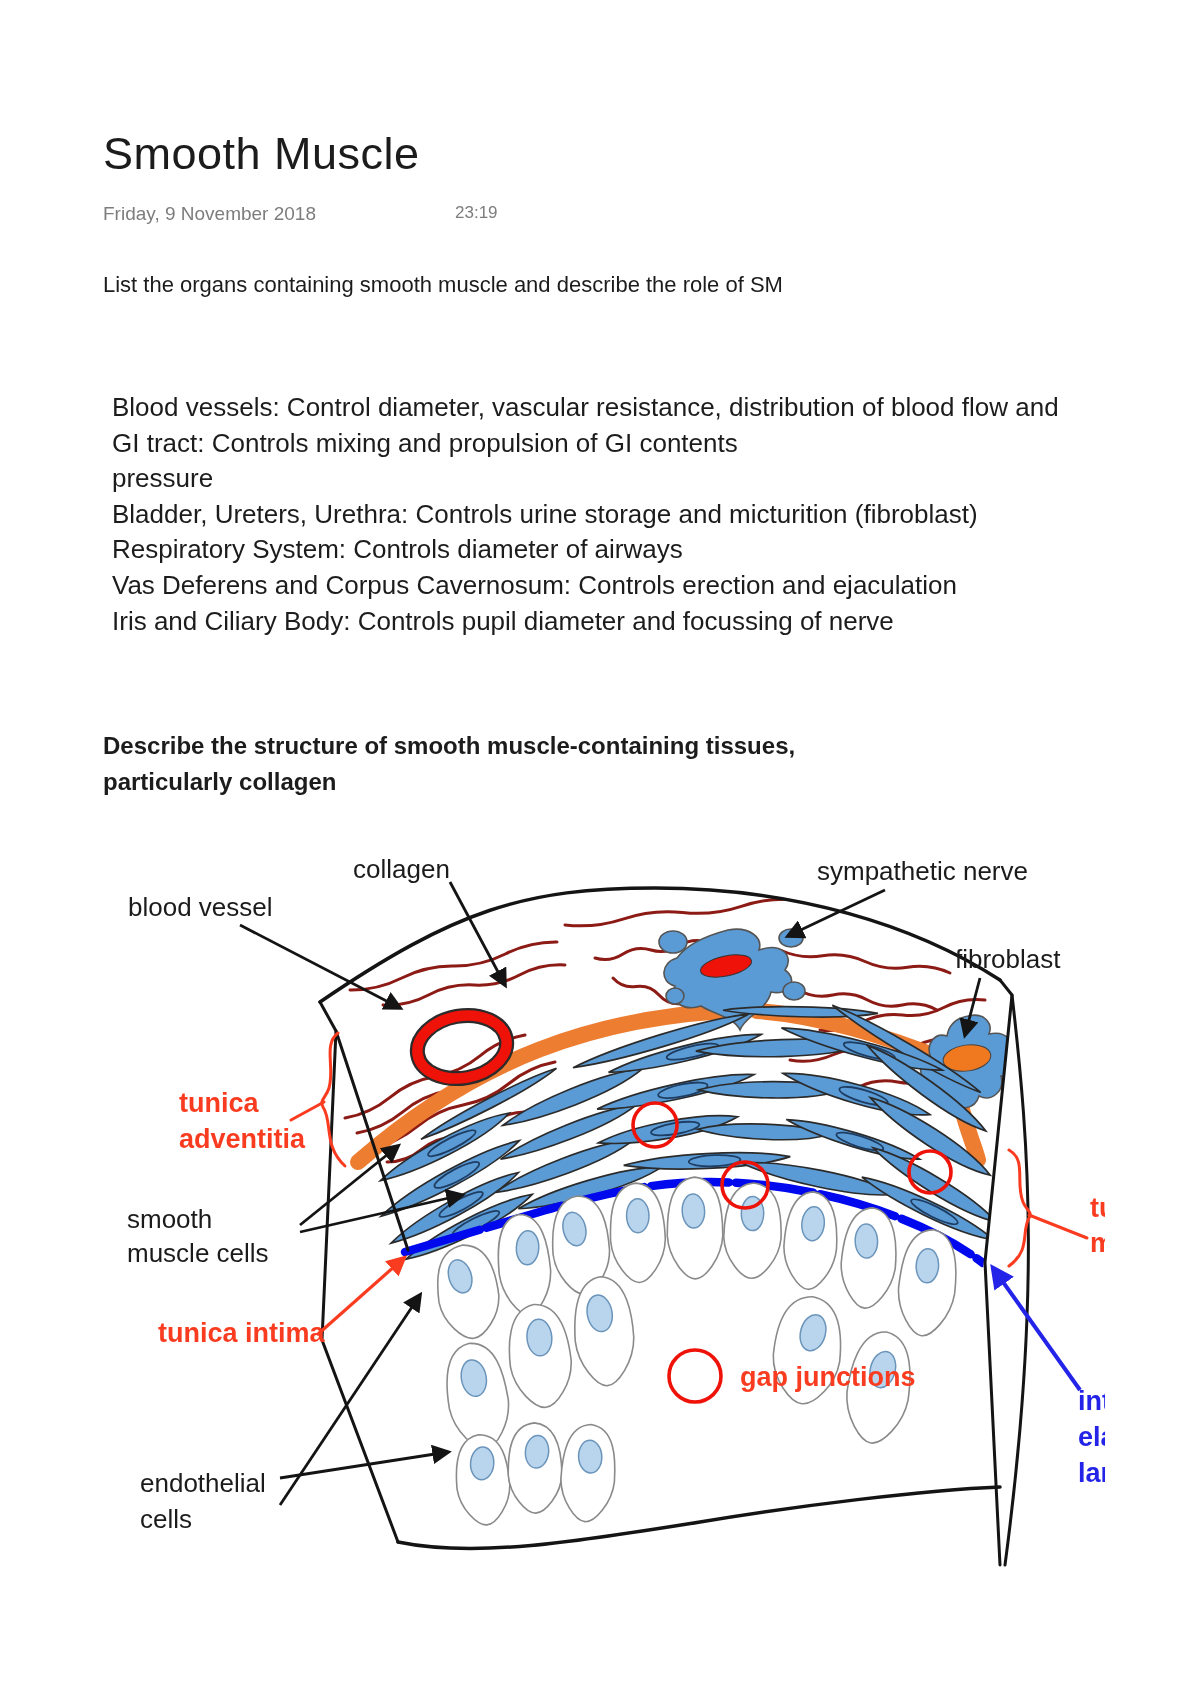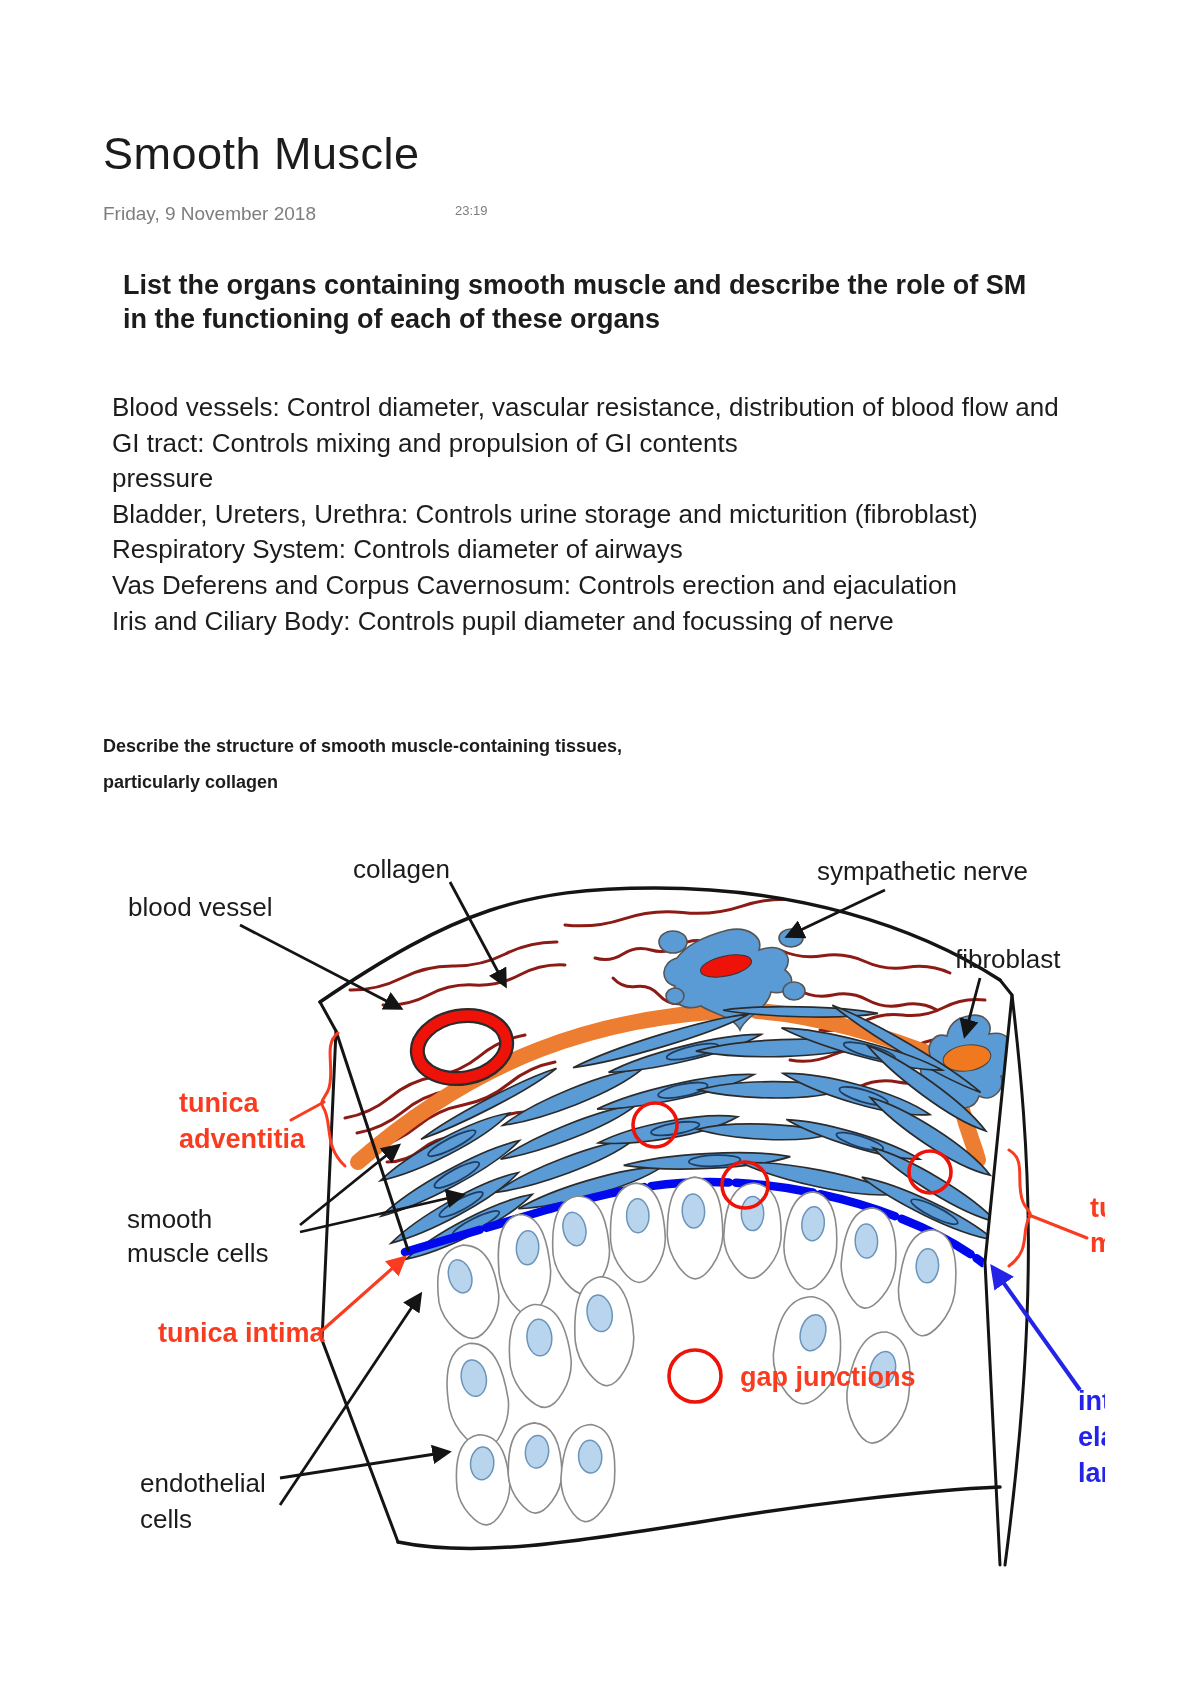--- a/index.html
+++ b/index.html
@@ -9,25 +9,25 @@
     --orange-band:#ed7d31; --vessel-ring:#ee1208; --lamina-blue:#0008ee;
     --nerve-fill:#5b9bd5; --nerve-center:#ee1208; --fibroblast-nucleus:#f0781e;
     --endo-fill:#ffffff; --endo-outline:#8a8a8a; --endo-nucleus-fill:#b9d5ed; --endo-nucleus-stroke:#6b94ba;
     --outline-black:#141414; --gap-circle:#ee1208;
   }
   html,body{margin:0;padding:0;background:#ffffff;}
   .page{position:relative;width:1200px;height:1698px;background:#fff;overflow:hidden;
         font-family:"Liberation Sans", sans-serif;color:var(--body-text);}
   .title{position:absolute;left:103px;top:128px;font-size:45px;font-weight:300;color:var(--heading-text);letter-spacing:.5px;}
   .dateline{position:absolute;left:103px;top:203px;font-size:19px;color:var(--date-text);text-align:center;}
-  .timestamp{position:absolute;left:455px;top:203px;font-size:13px;color:var(--date-text);}
-  .h1{position:absolute;left:103px;top:268px;font-size:27px;font-weight:bold;line-height:34px;color:var(--heading-text);white-space:nowrap;margin-left:20px;}
+  .timestamp{position:absolute;left:455px;top:203px;font-size:17px;color:var(--date-text);}
+  .h1{position:absolute;left:103px;top:268px;font-size:22px;font-weight:normal;line-height:34px;color:var(--heading-text);white-space:nowrap;}
   .bodytext{position:absolute;left:112px;top:390px;font-size:26px;line-height:35.6px;color:var(--body-text);}
   .bodytext div{white-space:nowrap;}
-  .h2{position:absolute;left:103px;top:728px;font-size:18px;font-weight:bold;line-height:36px;color:var(--heading-text);white-space:nowrap;}
+  .h2{position:absolute;left:103px;top:728px;font-size:24px;font-weight:bold;line-height:36px;color:var(--heading-text);white-space:nowrap;}
   svg text{font-family:"Liberation Sans", sans-serif;}
   .lbl-black{font-size:26px;fill:#1b1b1b;}
   .lbl-red{font-size:27px;font-weight:600;fill:var(--red-label);}
   .lbl-blue{font-size:27px;font-weight:600;fill:var(--blue-label);}
   .edge{stroke:var(--outline-black);stroke-width:3;fill:none;stroke-linecap:round;stroke-linejoin:round;}
   .arc{stroke-width:3.5;}
   .leader{stroke:#141414;stroke-width:2.8;fill:none;}
   .leader-red{stroke:var(--red-label);stroke-width:3.2;fill:none;}
   .leader-blue{stroke:var(--blue-label);stroke-width:4;fill:none;}
   .brace{stroke:var(--red-label);stroke-width:3;fill:none;stroke-linecap:round;}
@@ -40,21 +40,20 @@
 <body>
 
 <div class="page">
 
   <div class="title">Smooth Muscle</div>
   <div class="dateline">Friday, 9 November 2018</div>
   <div class="timestamp">23:19</div>
 
   <div class="h1">
     <div>List the organs containing smooth muscle and describe the role of SM</div>
-    <div>in the functioning of each of these organs</div>
   </div>
 
   <div class="bodytext">
     <div>Blood vessels: Control diameter, vascular resistance, distribution of blood flow and</div>
     <div>GI tract: Controls mixing and propulsion of GI contents</div>
     <div>pressure</div>
     <div>Bladder, Ureters, Urethra: Controls urine storage and micturition (fibroblast)</div>
     <div>Respiratory System: Controls diameter of airways</div>
     <div>Vas Deferens and Corpus Cavernosum: Controls erection and ejaculation</div>
     <div>Iris and Ciliary Body: Controls pupil diameter and focussing of nerve</div>

